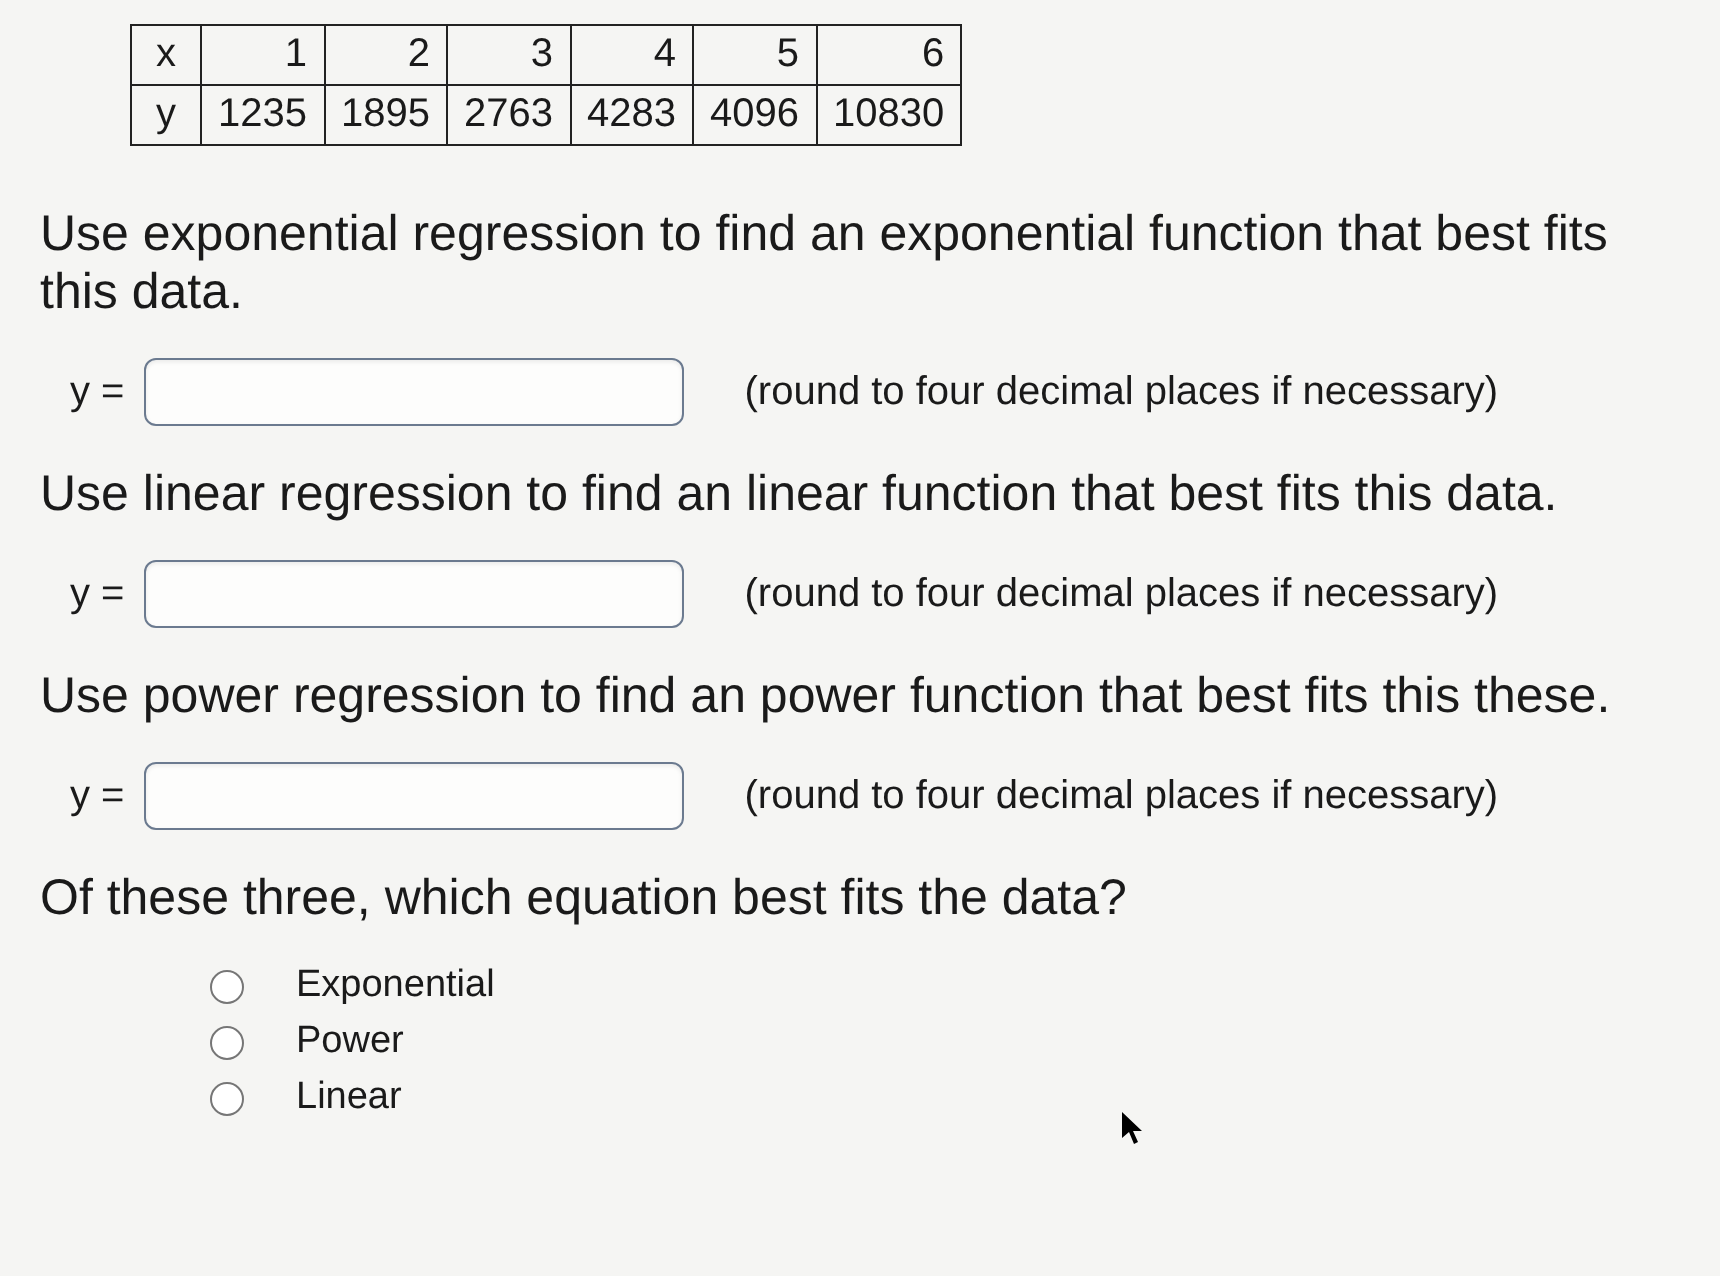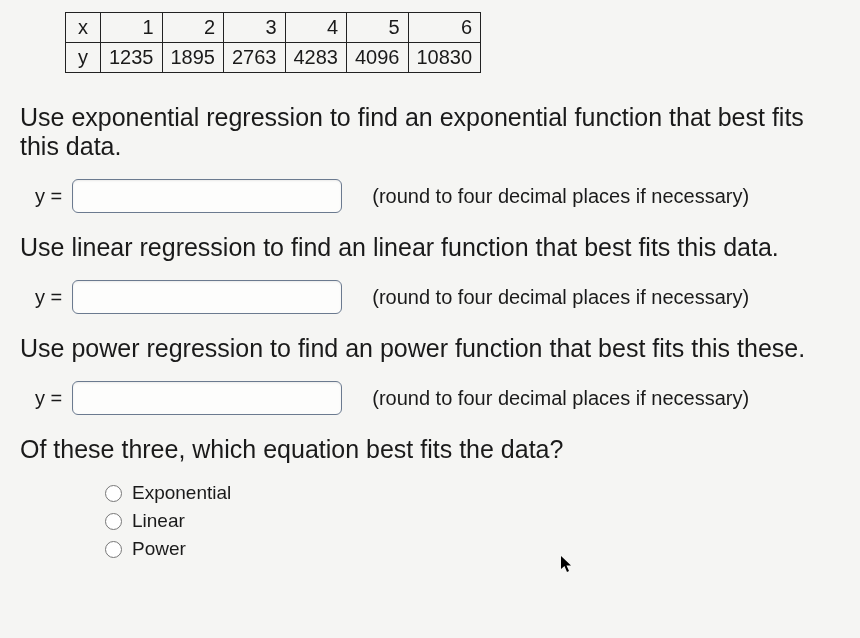--- a/index.html
+++ b/index.html
@@ -63,21 +63,21 @@
       font-size: 20px;
       margin-left: 20px;
     }
     .radio-group {
       margin-left: 85px;
       margin-top: 10px;
     }
     .radio-row {
       display: flex;
       align-items: center;
-      gap: 10px;
+      gap: 26px;
       margin: 6px 0;
       font-size: 19px;
     }
     .radio-row input[type="radio"] {
       width: 17px;
       height: 17px;
       accent-color: #555;
     }
     .cursor {
       position: absolute;
@@ -136,25 +136,25 @@
 
 <div class="prompt">Of these three, which equation best fits the data?</div>
 
 <div class="radio-group">
   <label class="radio-row">
     <input type="radio" name="bestfit" style="">
     <span>Exponential</span>
   </label>
   <label class="radio-row">
     <input type="radio" name="bestfit" style="">
-    <span>Linear</span>
+    <span>Power</span>
   </label>
   <label class="radio-row">
     <input type="radio" name="bestfit" style="">
-    <span>Power</span>
+    <span>Linear</span>
   </label>
 </div>
 
 <div class="cursor">
   <svg width="14" height="18" viewBox="0 0 14 18">
     <path d="M1 1 L1 14 L4.5 11 L7 17 L9 16 L6.5 10.5 L11 10.5 Z" fill="#000"></path>
   </svg>
 </div>
 
 </body></html>

